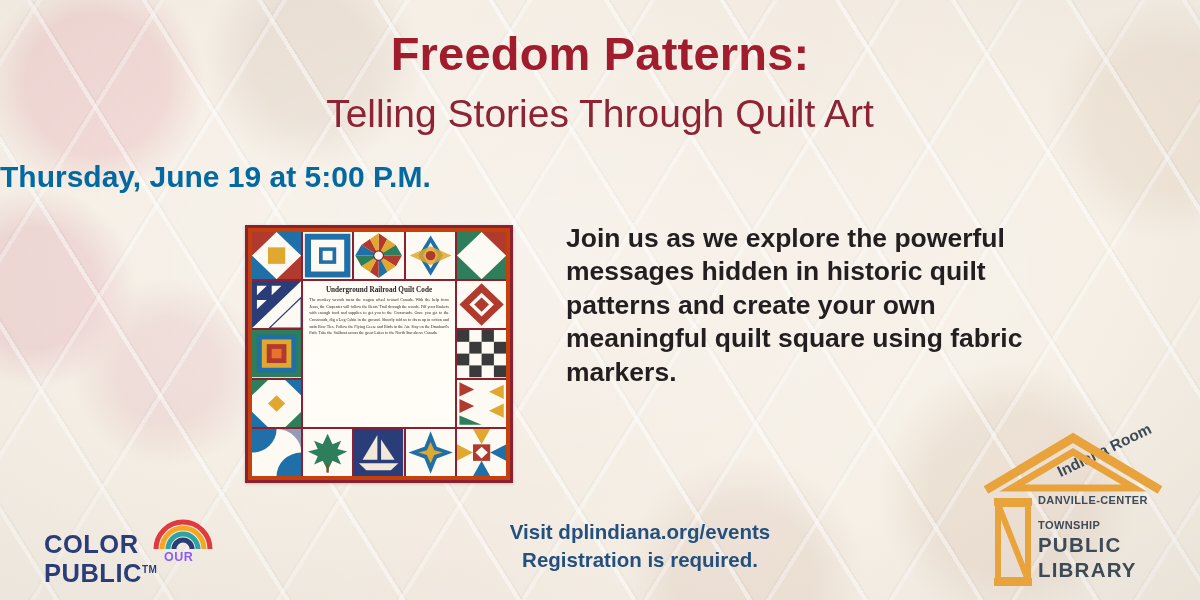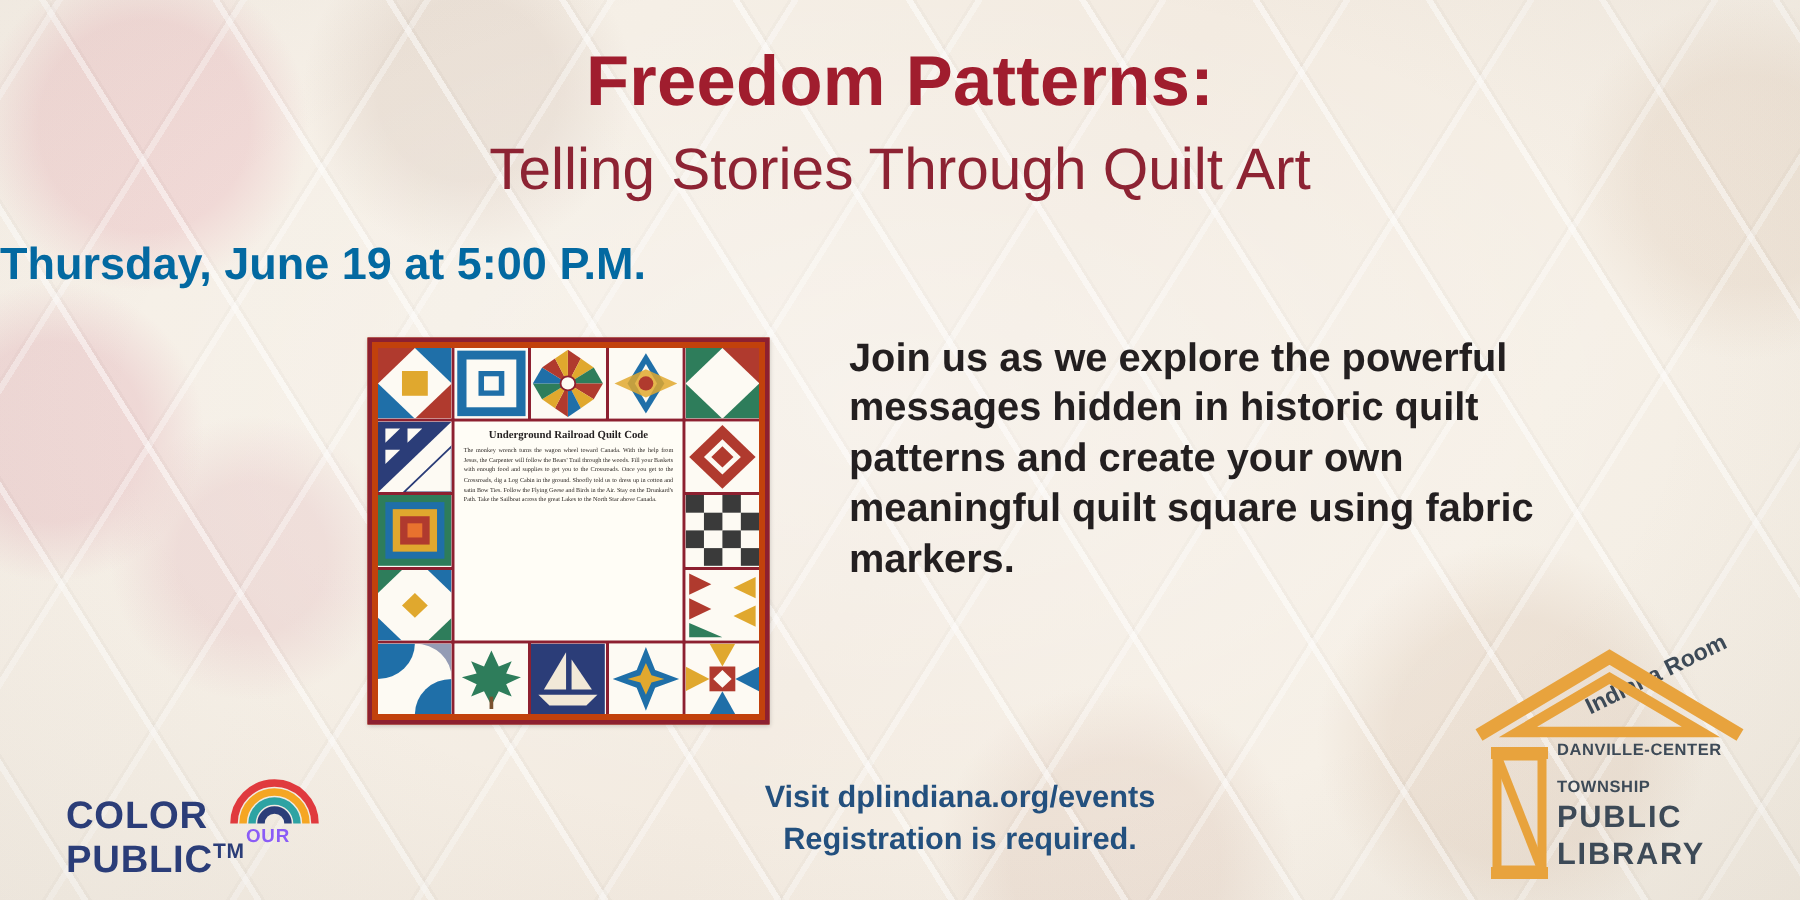--- a/index.html
+++ b/index.html
@@ -85,21 +85,21 @@
   
   #registration {
     position:absolute; left:430px; top:518px; width:420px; text-align:center;
     font-size:20.5px; font-weight:bold; color:#23507e; line-height:1.35;
   }
 
   
   #cow-logo { position:absolute; left:44px; top:512px; width:240px; height:62px; }
   #cow-text { position:absolute; left:0; top:18px; font-size:25.5px; font-weight:bold; color:#2b3d78; letter-spacing:.5px; }
   #cow-our { color:#2b3d78; }
-  #cow-tm { font-size:14px; vertical-align:super; }
+  #cow-tm { font-size:10px; vertical-align:super; }
   #cow-arc { position:absolute; left:108px; top:4px; width:62px; height:34px; }
 
   
   #lib-logo { position:absolute; right:22px; top:420px; width:210px; height:168px; }
   #indiana-room {
     position:absolute; right:24px; top:-2px;
     font-size:15.5px; color:#3d4a57; font-weight:bold;
     transform:rotate(-26deg); transform-origin:right bottom;
   }
   #lib-text { position:absolute; left:70px; top:62px; width:150px; color:#3d4a57; }

